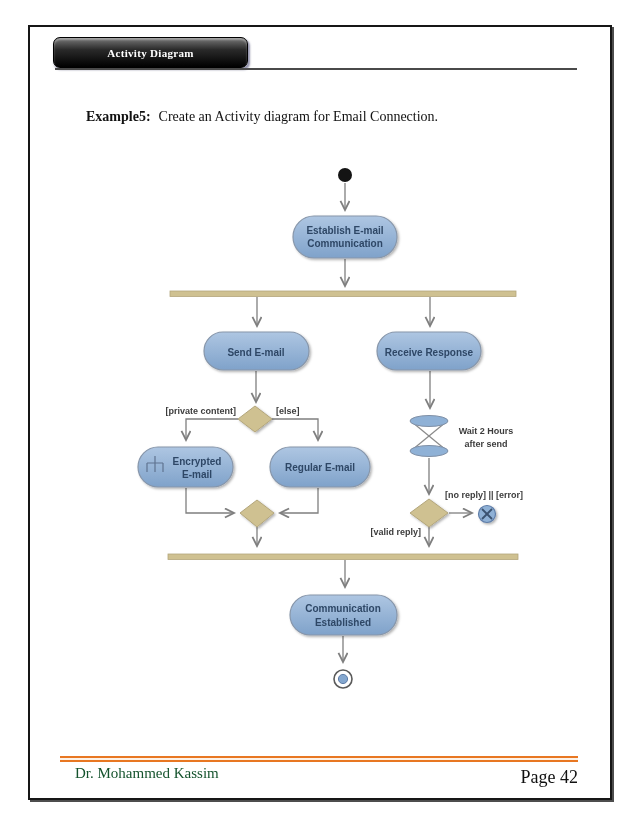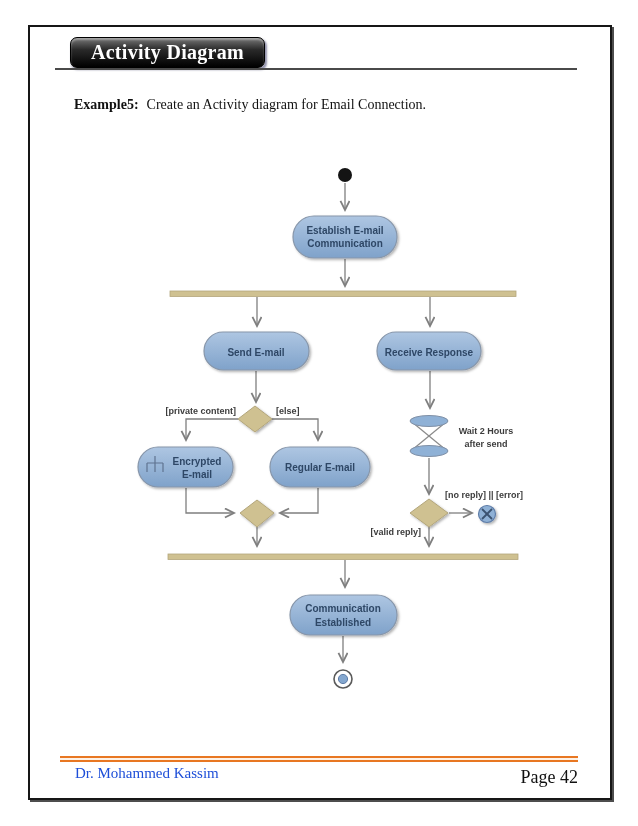--- a/index.html
+++ b/index.html
@@ -3,41 +3,41 @@
 <meta charset="utf-8">
 <style>
   html,body{margin:0;padding:0;background:#ffffff;}
   body{position:relative;width:638px;height:826px;overflow:hidden;
        font-family:"Liberation Serif",serif;}
 
   .page{position:absolute;left:28px;top:25px;width:584px;height:775px;
         box-sizing:border-box;background:#fff;border:2px solid #161616;
         box-shadow:2px 2px 0 #4d4d4d;}
 
-  .banner{position:absolute;left:70px;top:37px;width:193px;height:29px;
+  .banner{position:absolute;left:53px;top:37px;width:193px;height:29px;
         background:linear-gradient(#777 0%,#2a2a2a 40%,#000 100%);
         border:1.5px solid #000;border-radius:7px;
         box-shadow:inset 0 2px 2px rgba(255,255,255,.35),1.5px 2px 2px rgba(40,40,90,.5);
         display:flex;align-items:center;justify-content:center;
-        color:#fff;font-weight:bold;font-size:20px;letter-spacing:.3px;}
+        color:#fff;font-weight:bold;font-size:11px;letter-spacing:.3px;}
 
   .banner-rule{position:absolute;left:55px;top:68px;width:522px;height:2px;
         background:#4a4a4a;}
 
-  .example{position:absolute;left:74px;top:97px;margin:0;font-size:14px;color:#111;}
+  .example{position:absolute;left:74px;top:97px;margin:12px;font-size:14px;color:#111;}
   .example .lbl{font-weight:bold;margin-right:8px;}
 
   .diagram{position:absolute;left:0;top:0;width:638px;height:826px;pointer-events:none;}
   .diagram text{font-family:"Liberation Sans",sans-serif;font-weight:bold;}
   .node-label{fill:#2e4766;font-size:10px;}
   .guard-label{fill:#3d3d3d;font-size:9px;}
 
   .footer-rule{position:absolute;left:60px;top:756px;width:518px;height:2px;
         border-top:2px solid #e87722;border-bottom:2px solid #e87722;background:#fdf2e7;}
-  .footer-author{position:absolute;left:75px;top:765px;font-size:15px;color:#1d4ed8;}
+  .footer-author{position:absolute;left:75px;top:765px;font-size:15px;color:#14532d;}
   .footer-page{position:absolute;left:460px;top:767px;width:118px;text-align:right;
         font-size:18px;color:#111;}
 </style>
 </head>
 <body>
 
 <div class="page"></div>
 
 <div class="banner">
   <span>Activity Diagram</span>

